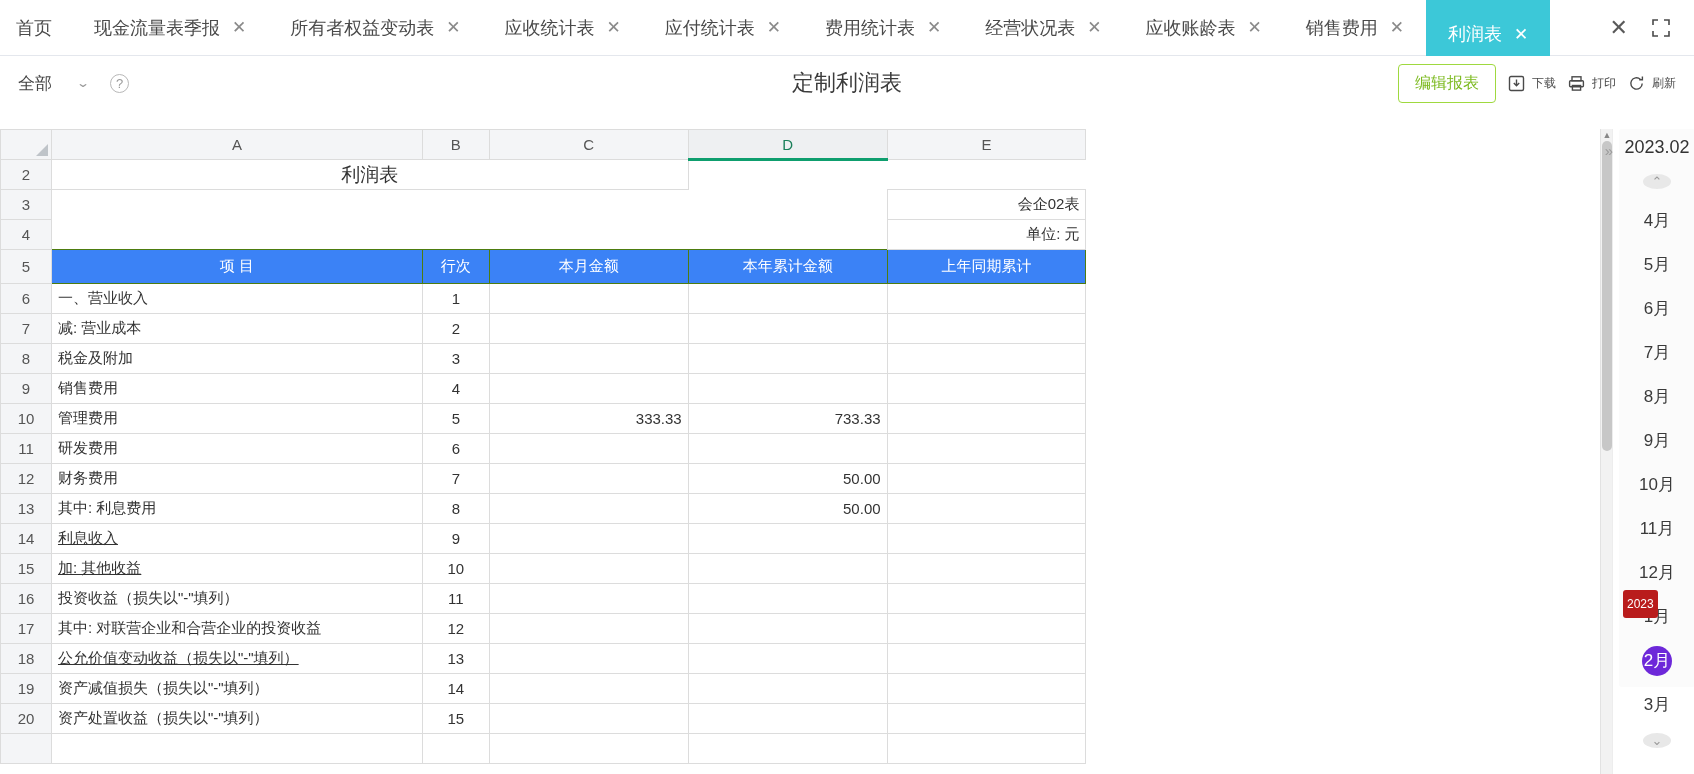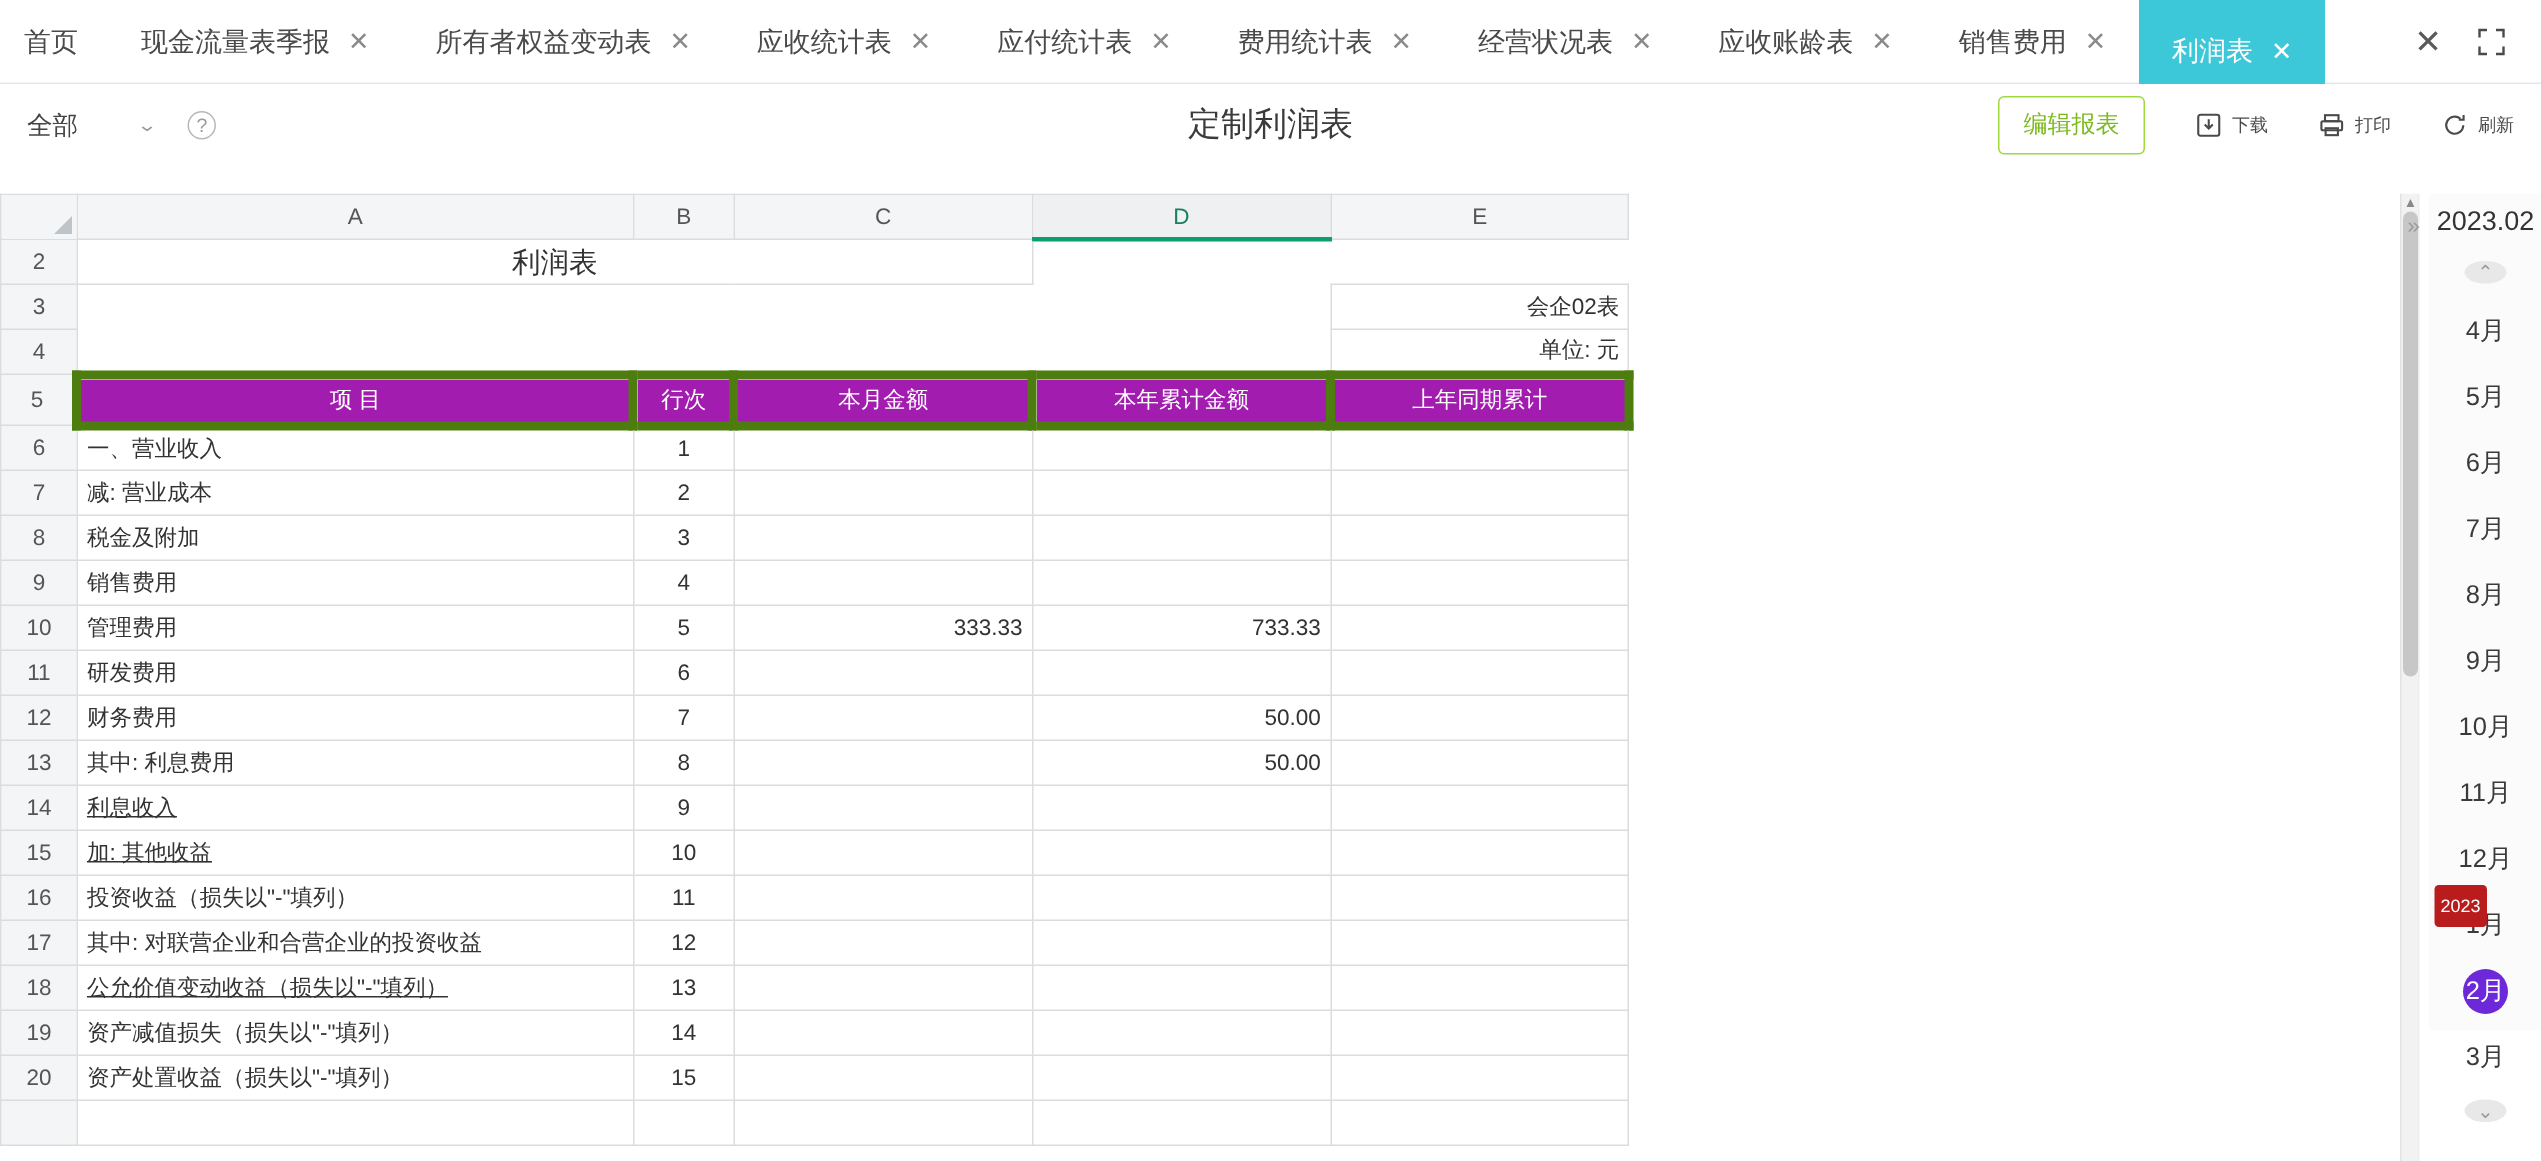--- a/index.html
+++ b/index.html
@@ -75,21 +75,21 @@
     align-items: center;
     padding: 0 18px;
     position: relative;
     background: #fff;
   }
   .filter-sel {
     display: flex;
     align-items: center;
     font-size: 17px;
     color: #444;
-    gap: 41px;
+    gap: 26px;
     cursor: pointer;
   }
   .chev {
     font-size: 12px;
     color: #999;
     transform: scaleX(1.4);
   }
   .help-icon {
     margin-left: 22px;
     width: 19px; height: 19px;
@@ -106,21 +106,21 @@
     text-align: center;
     font-size: 22px;
     color: #3b3b3b;
     font-weight: 500;
     pointer-events: none;
   }
   .toolbar-right {
     margin-left: auto;
     display: flex;
     align-items: center;
-    gap: 34px;
+    gap: 12px;
   }
   .btn-outline {
     border: 1px solid #9fd93f;
     color: #7cba1f;
     background: #fff;
     border-radius: 4px;
     font-size: 16px;
     padding: 8px 16px;
     cursor: pointer;
   }
@@ -207,25 +207,25 @@
     border: none;
   }
   td.right-note {
     text-align: right;
     border: none;
     font-size: 15px;
     color: #333;
     padding-right: 4px;
   }
   tr.header-row td {
-    background: #a21caf;
+    background: #3b82f6;
     color: #ffffff;
     text-align: center;
     font-size: 15px;
-    border: 6px solid #4d7c0f;
+    border: 1px solid #4d7c0f;
     height: 34px;
   }
   td.num { text-align: right; padding-right: 8px; }
   td.ctr { text-align: center; }
   td.ind0 { padding-left: 4px; }
   td.ind1 { padding-left: 28px; }
   td.ind2 { padding-left: 56px; margin-left: 35px; }
   td.ind3 { padding-left: 84px; text-decoration: underline; }
 
   

